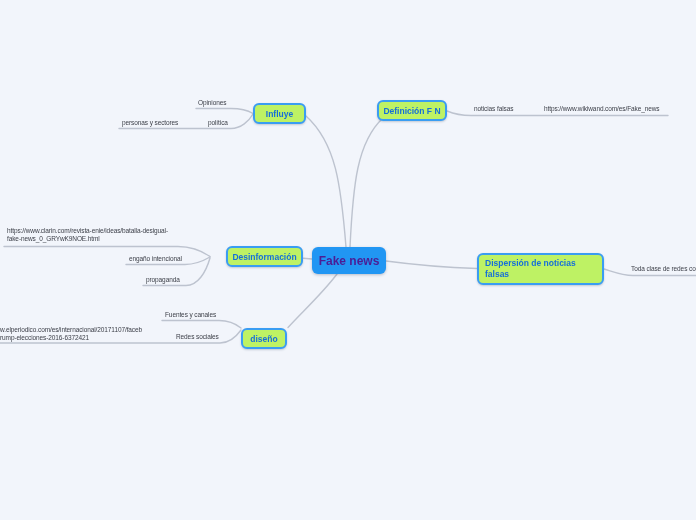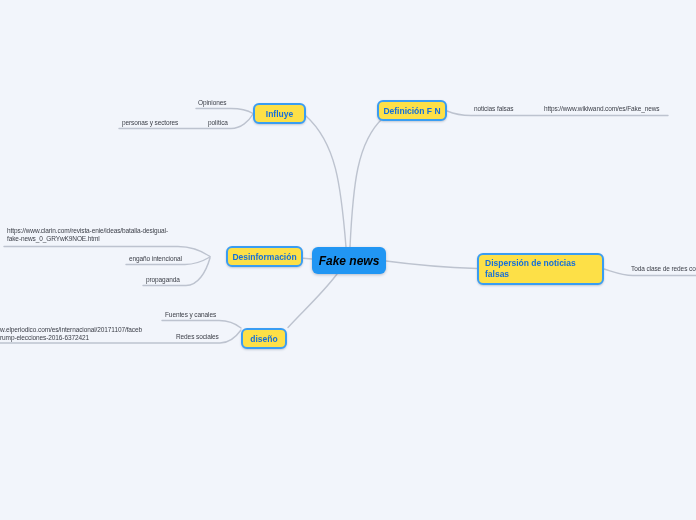--- a/index.html
+++ b/index.html
@@ -14,25 +14,25 @@
   .canvas{
     position:relative;width:696px;height:520px;background:var(--bg);
     overflow:hidden;
   }
   svg.connectors{position:absolute;left:0;top:0;width:696px;height:520px;}
   svg.connectors path{fill:none;stroke:var(--connector);stroke-width:1.4;stroke-linecap:round;}
   .root-node{
     position:absolute;left:312px;top:247px;width:74px;height:27px;
     background:var(--blue);border-radius:6px;
     display:flex;align-items:center;justify-content:center;
-    color:#000000;font-weight:bold;font-size:12px;
-    box-shadow:0 1px 3px rgba(50,60,90,.3);cursor:pointer;font-style:italic;
+    color:#4c1d95;font-weight:bold;font-size:12px;
+    box-shadow:0 1px 3px rgba(50,60,90,.3);cursor:pointer;
   }
   .branch-node{
-    position:absolute;background:#fde047;border:2px solid #3a9df2;border-radius:6px;
+    position:absolute;background:#bef264;border:2px solid #3a9df2;border-radius:6px;
     display:flex;align-items:center;justify-content:center;
     color:var(--node-text);font-weight:bold;font-size:8.5px;
     box-shadow:0 1px 2px rgba(60,70,100,.25);cursor:pointer;
   }
   .bn-influye{left:253px;top:103px;width:53px;height:21px;}
   .bn-definicion{left:377px;top:100px;width:70px;height:21px;}
   .bn-desinformacion{left:226px;top:246px;width:77px;height:21px;}
   .bn-dispersion{left:477px;top:253px;width:127px;height:32px;justify-content:flex-start;
                  padding:2px 6px;line-height:1.35;text-align:left;}
   .bn-diseno{left:241px;top:318px;width:46px;height:21px;margin-top:10px;}

